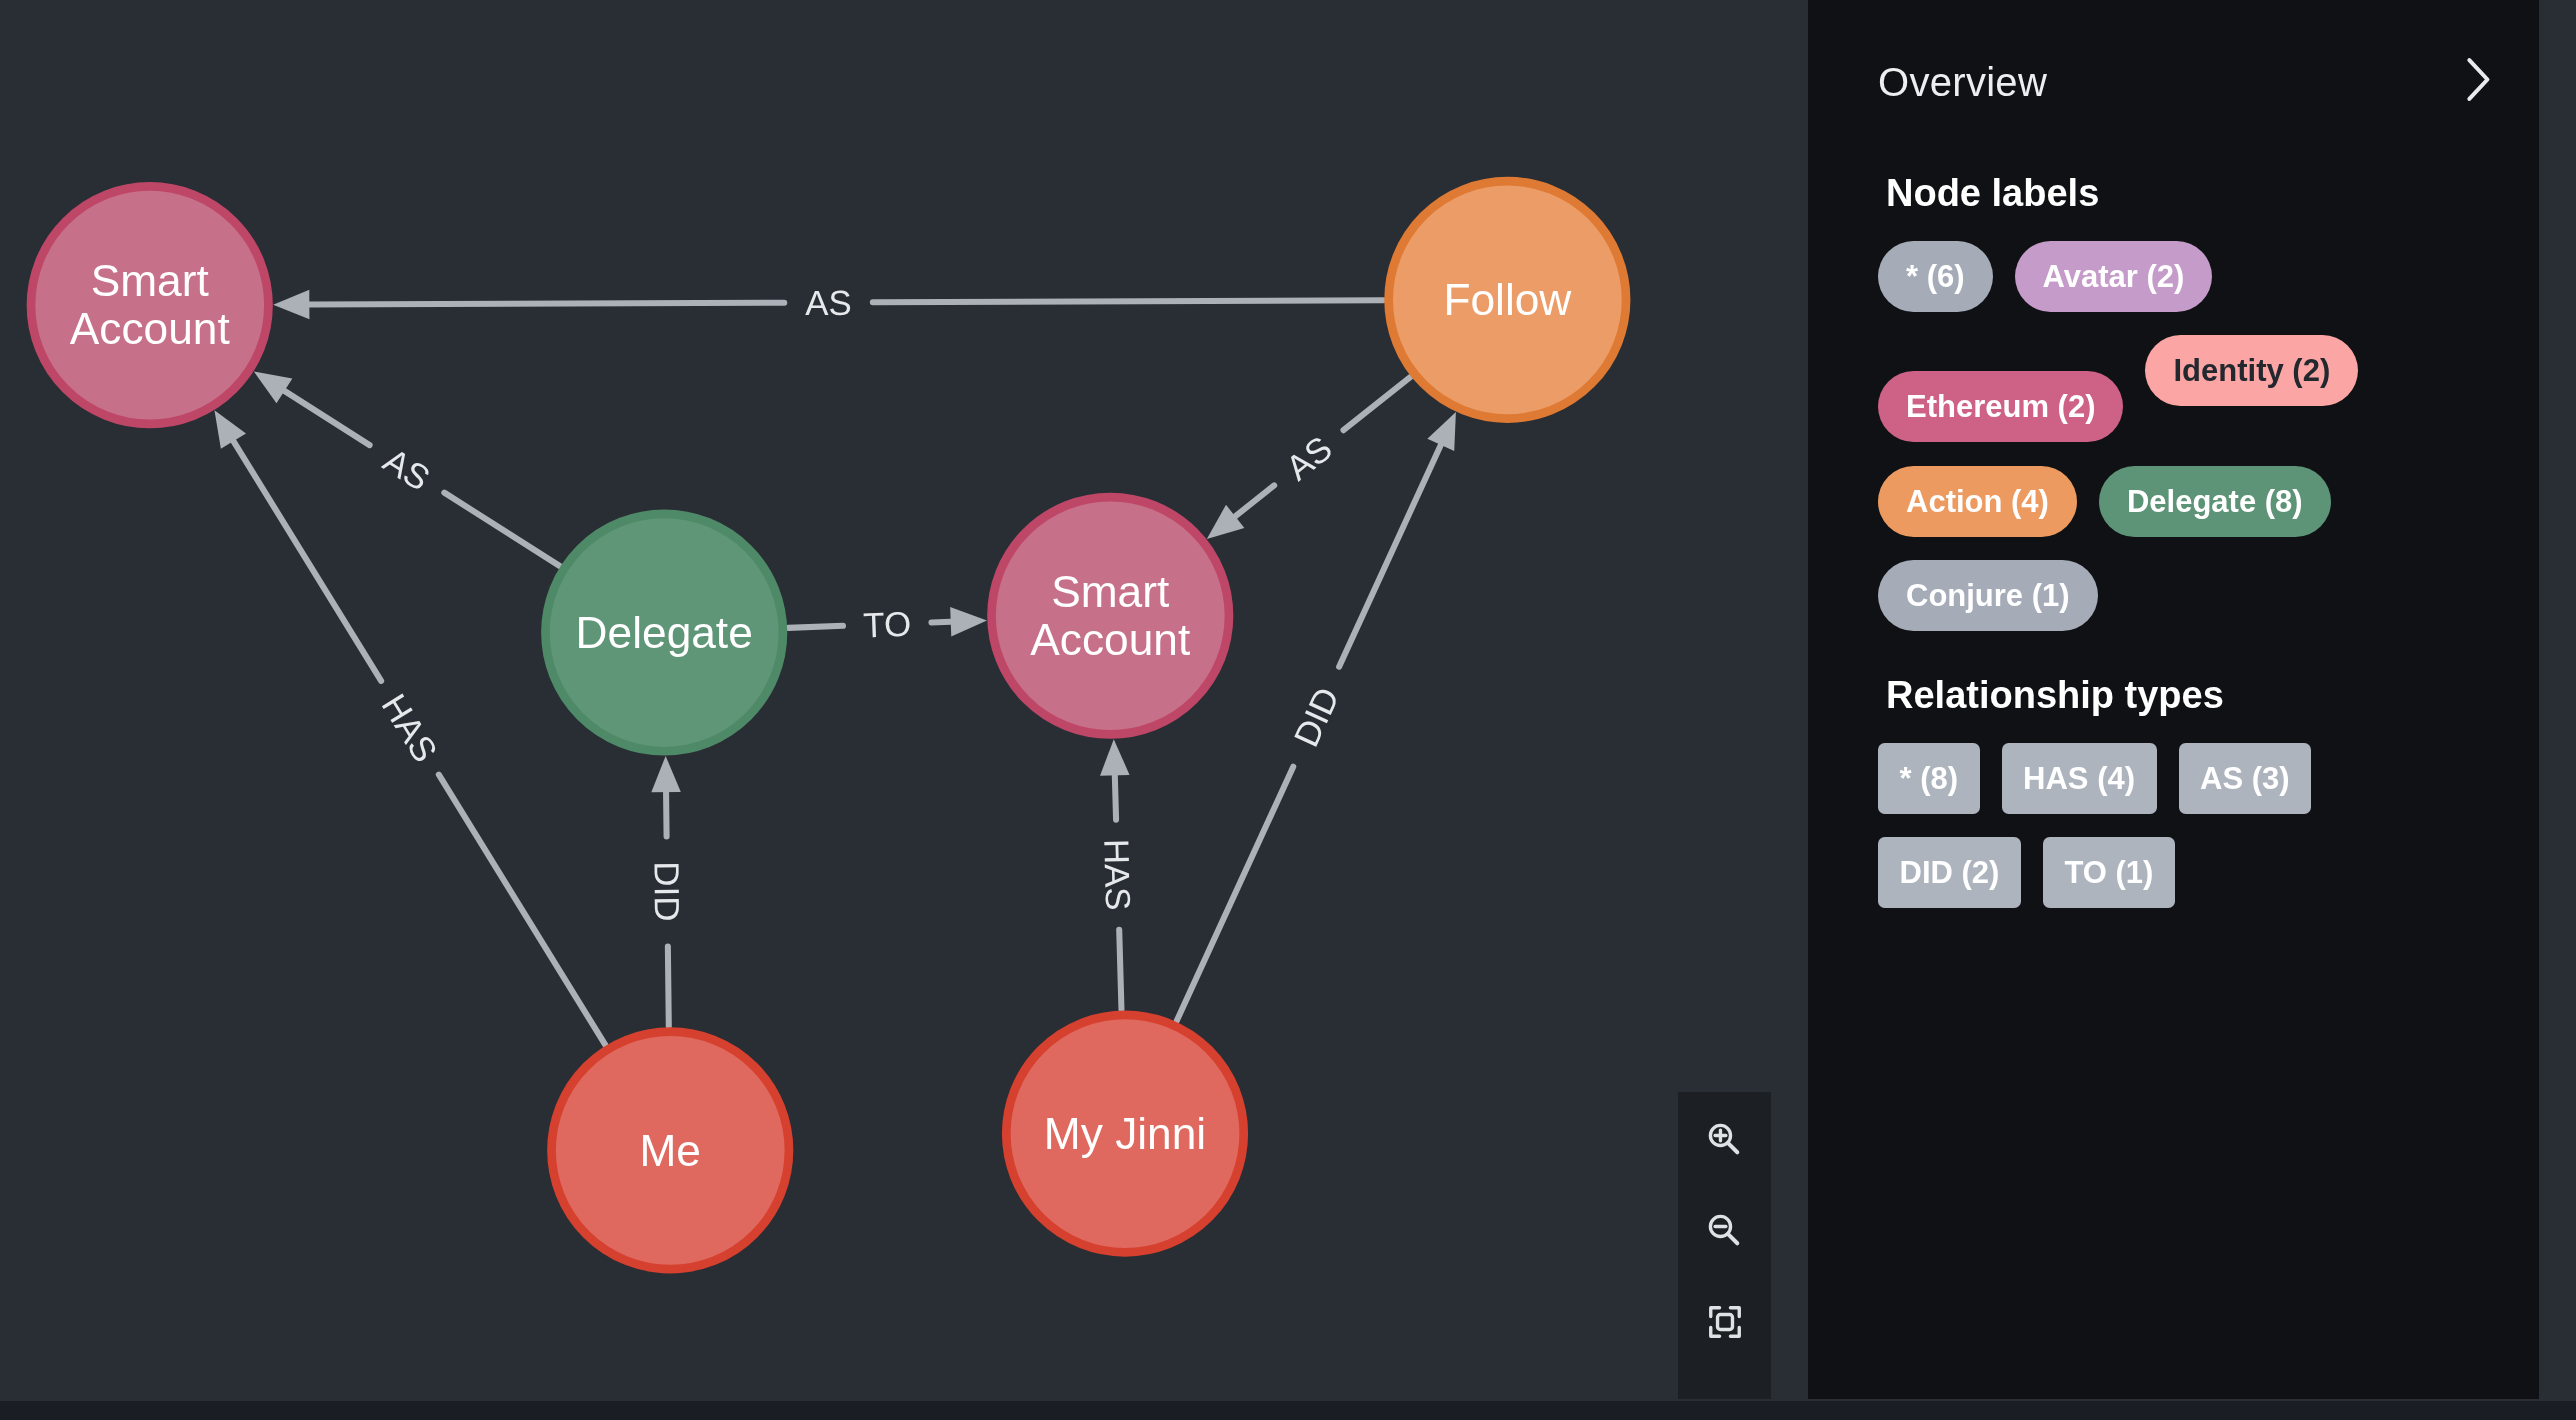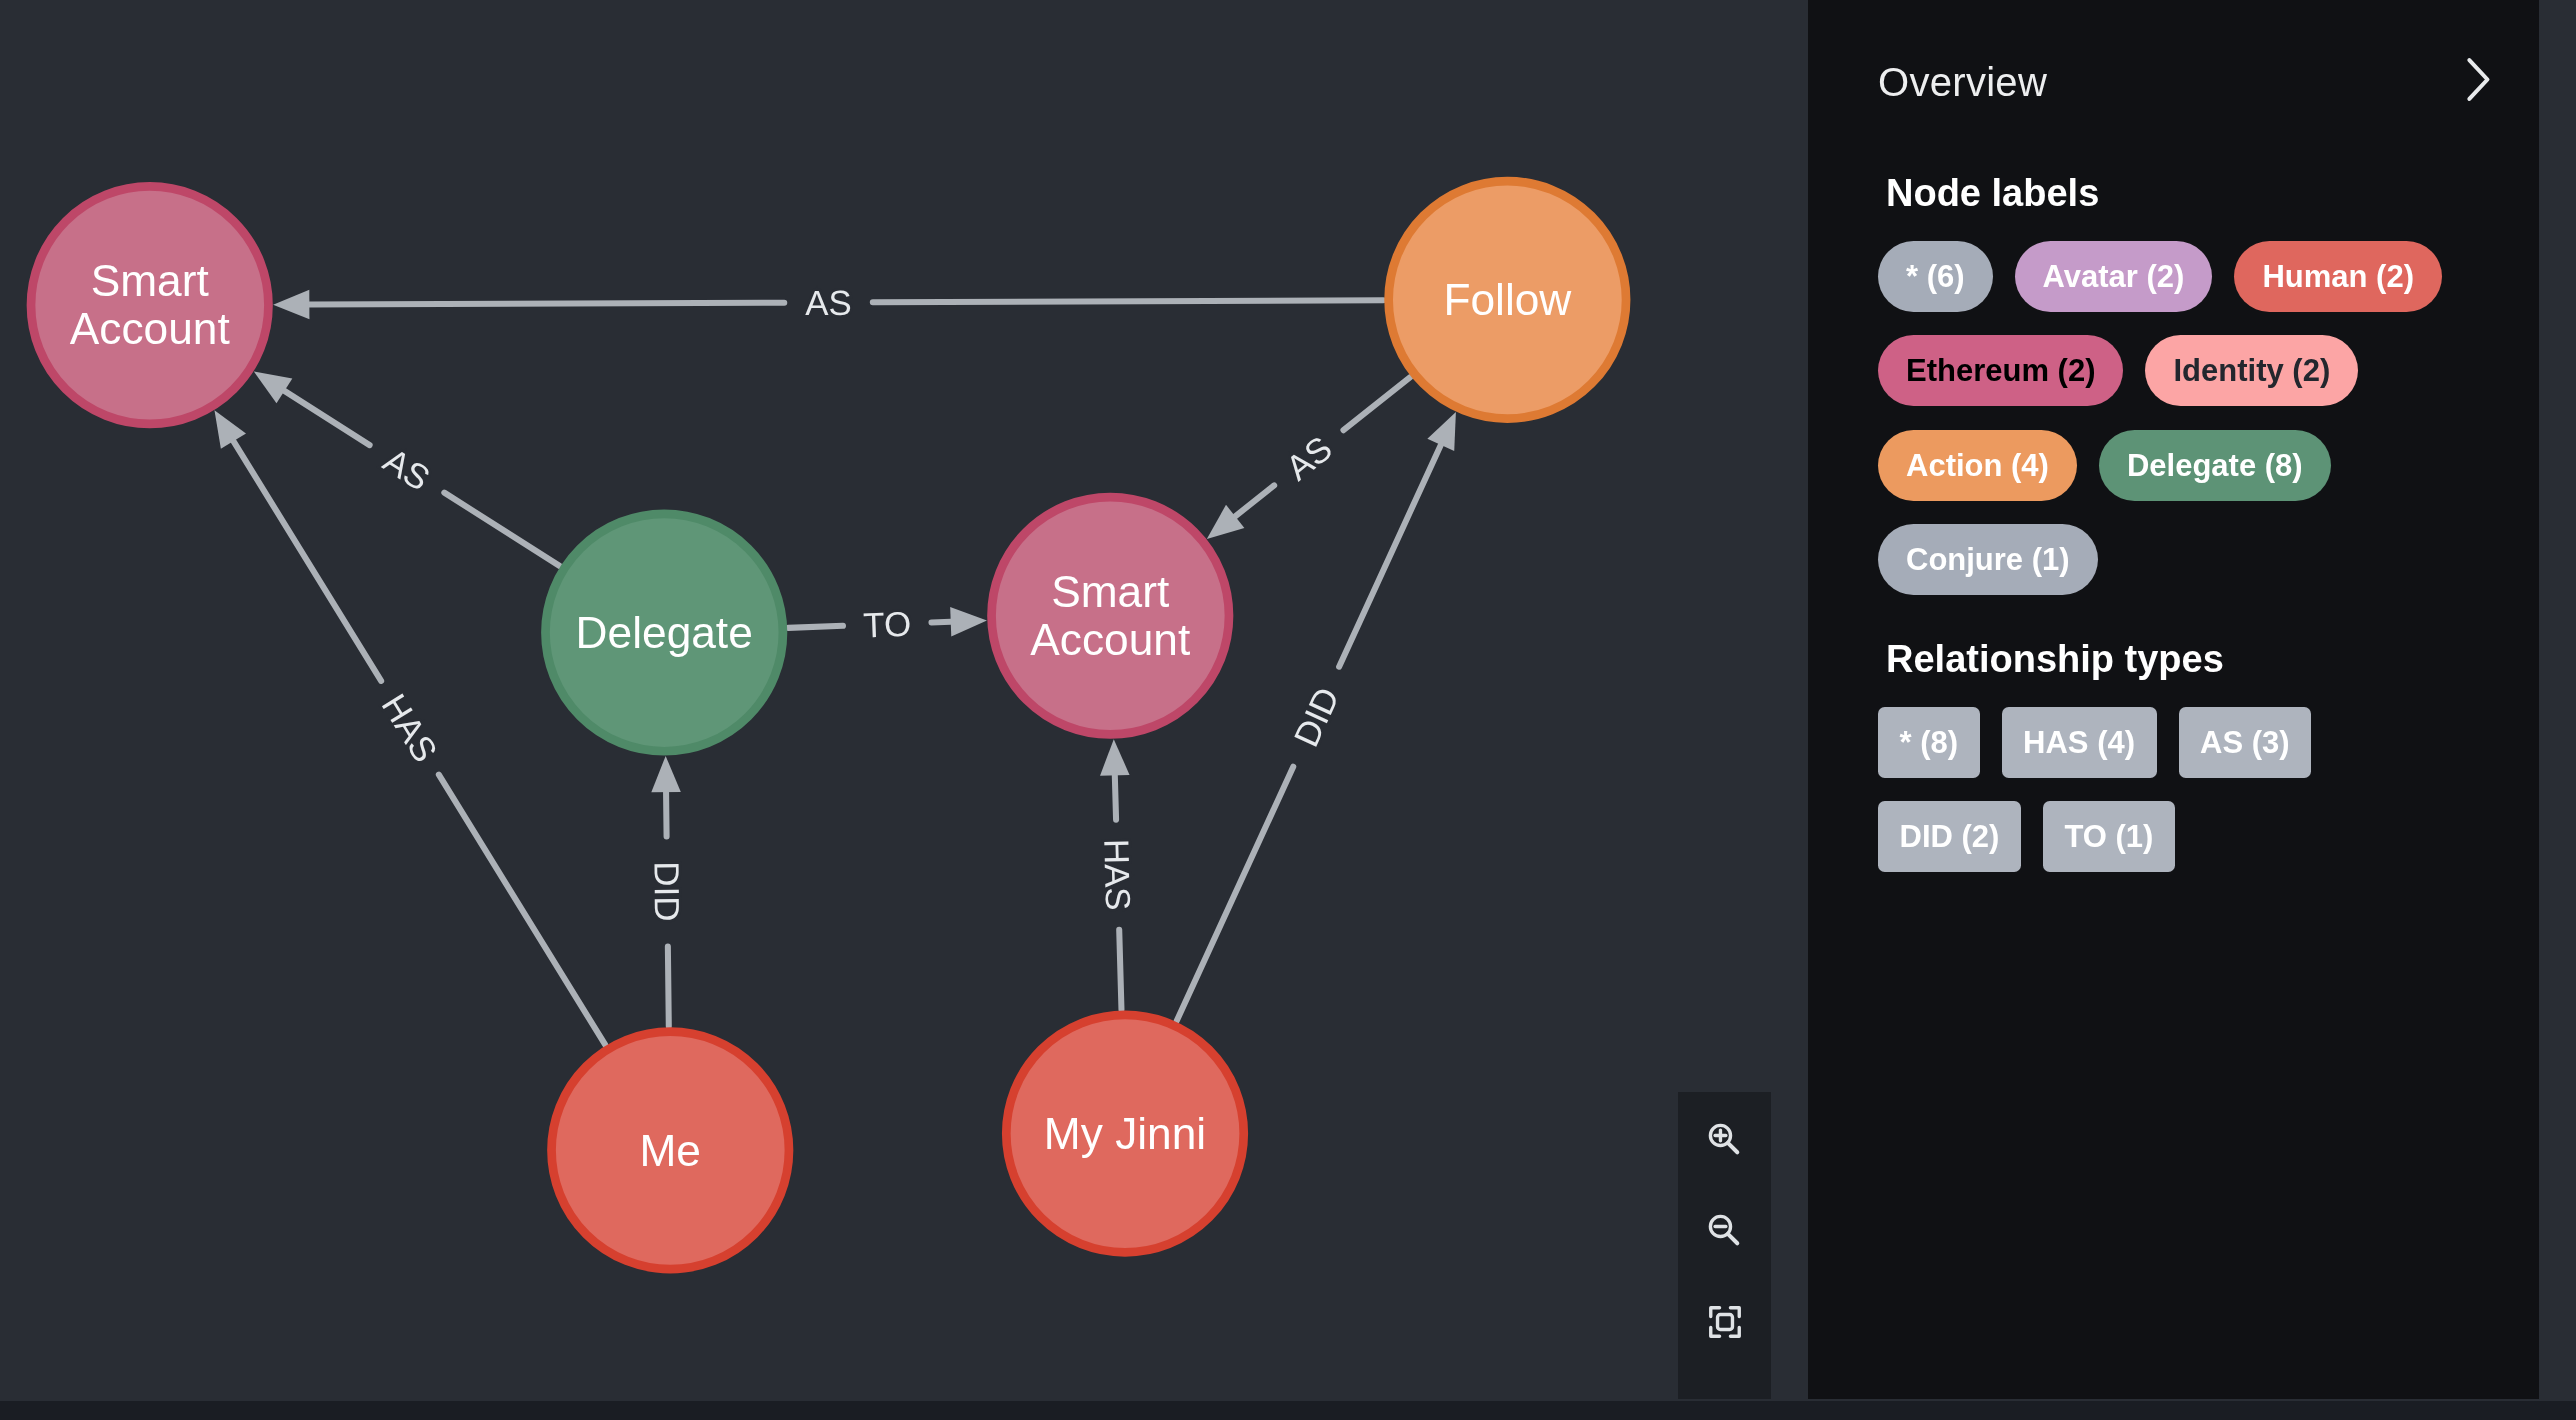--- a/index.html
+++ b/index.html
@@ -163,22 +163,21 @@
             <path d="M5,6 L32,35 L5,64" stroke="#E8EAEC" stroke-width="6" stroke-linecap="round" stroke-linejoin="round"></path>
           </svg>
         </span>
       </button>
     </div>
 
     <h2 class="section-heading heading-nodes">Node labels</h2>
     <div class="badges" id="node-badges">
         <span class="badge" style="background: rgb(165, 172, 184); color: rgb(255, 255, 255);">* (6)</span>
         <span class="badge" style="background: rgb(197, 155, 201); color: rgb(255, 255, 255);">Avatar (2)</span>
-        <span class="badge" style="background: rgb(223, 103, 94); color: rgb(255, 255, 255);">Human (2)</span>
-        <span class="badge" style="background: rgb(206, 97, 134); color: #000000;">Ethereum (2)</span>
+        <span class="badge" style="background: rgb(206, 97, 134); color: #ffffff; margin-top: 36px;">Ethereum (2)</span>
         <span class="badge" style="background: #fca5a5; color: rgb(35, 39, 46);">Identity (2)</span>
         <span class="badge" style="background: rgb(236, 154, 95); color: rgb(255, 255, 255);">Action (4)</span>
         <span class="badge" style="background: rgb(93, 147, 118); color: rgb(255, 255, 255);">Delegate (8)</span>
         <span class="badge" style="background: rgb(165, 172, 184); color: rgb(255, 255, 255);">Conjure (1)</span>
       </div>
 
     <h2 class="section-heading heading-rels">Relationship types</h2>
     <div class="badges rel" id="rel-badges">
         <span class="badge">* (8)</span>
         <span class="badge">HAS (4)</span>

